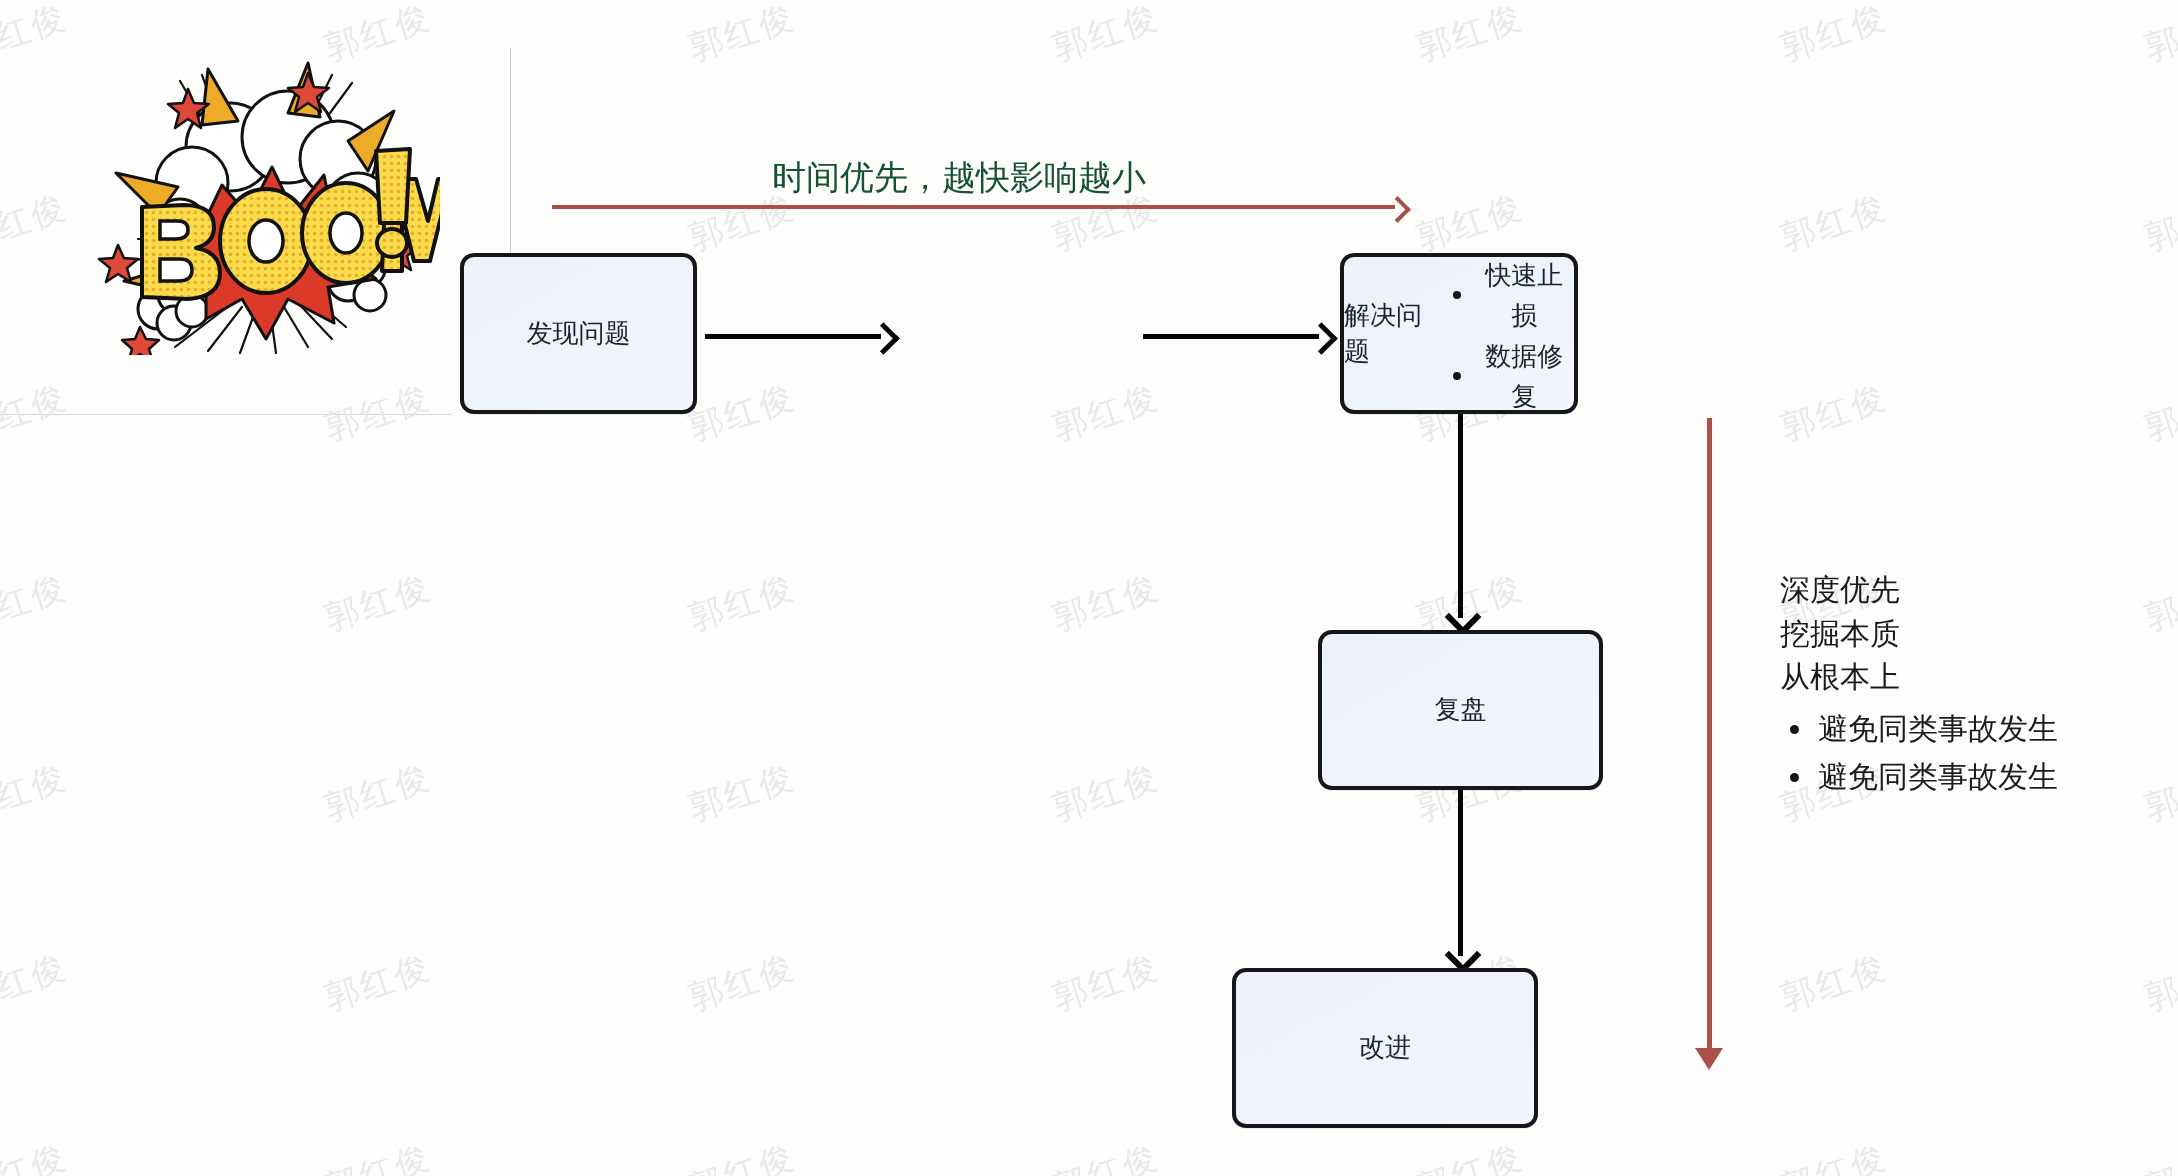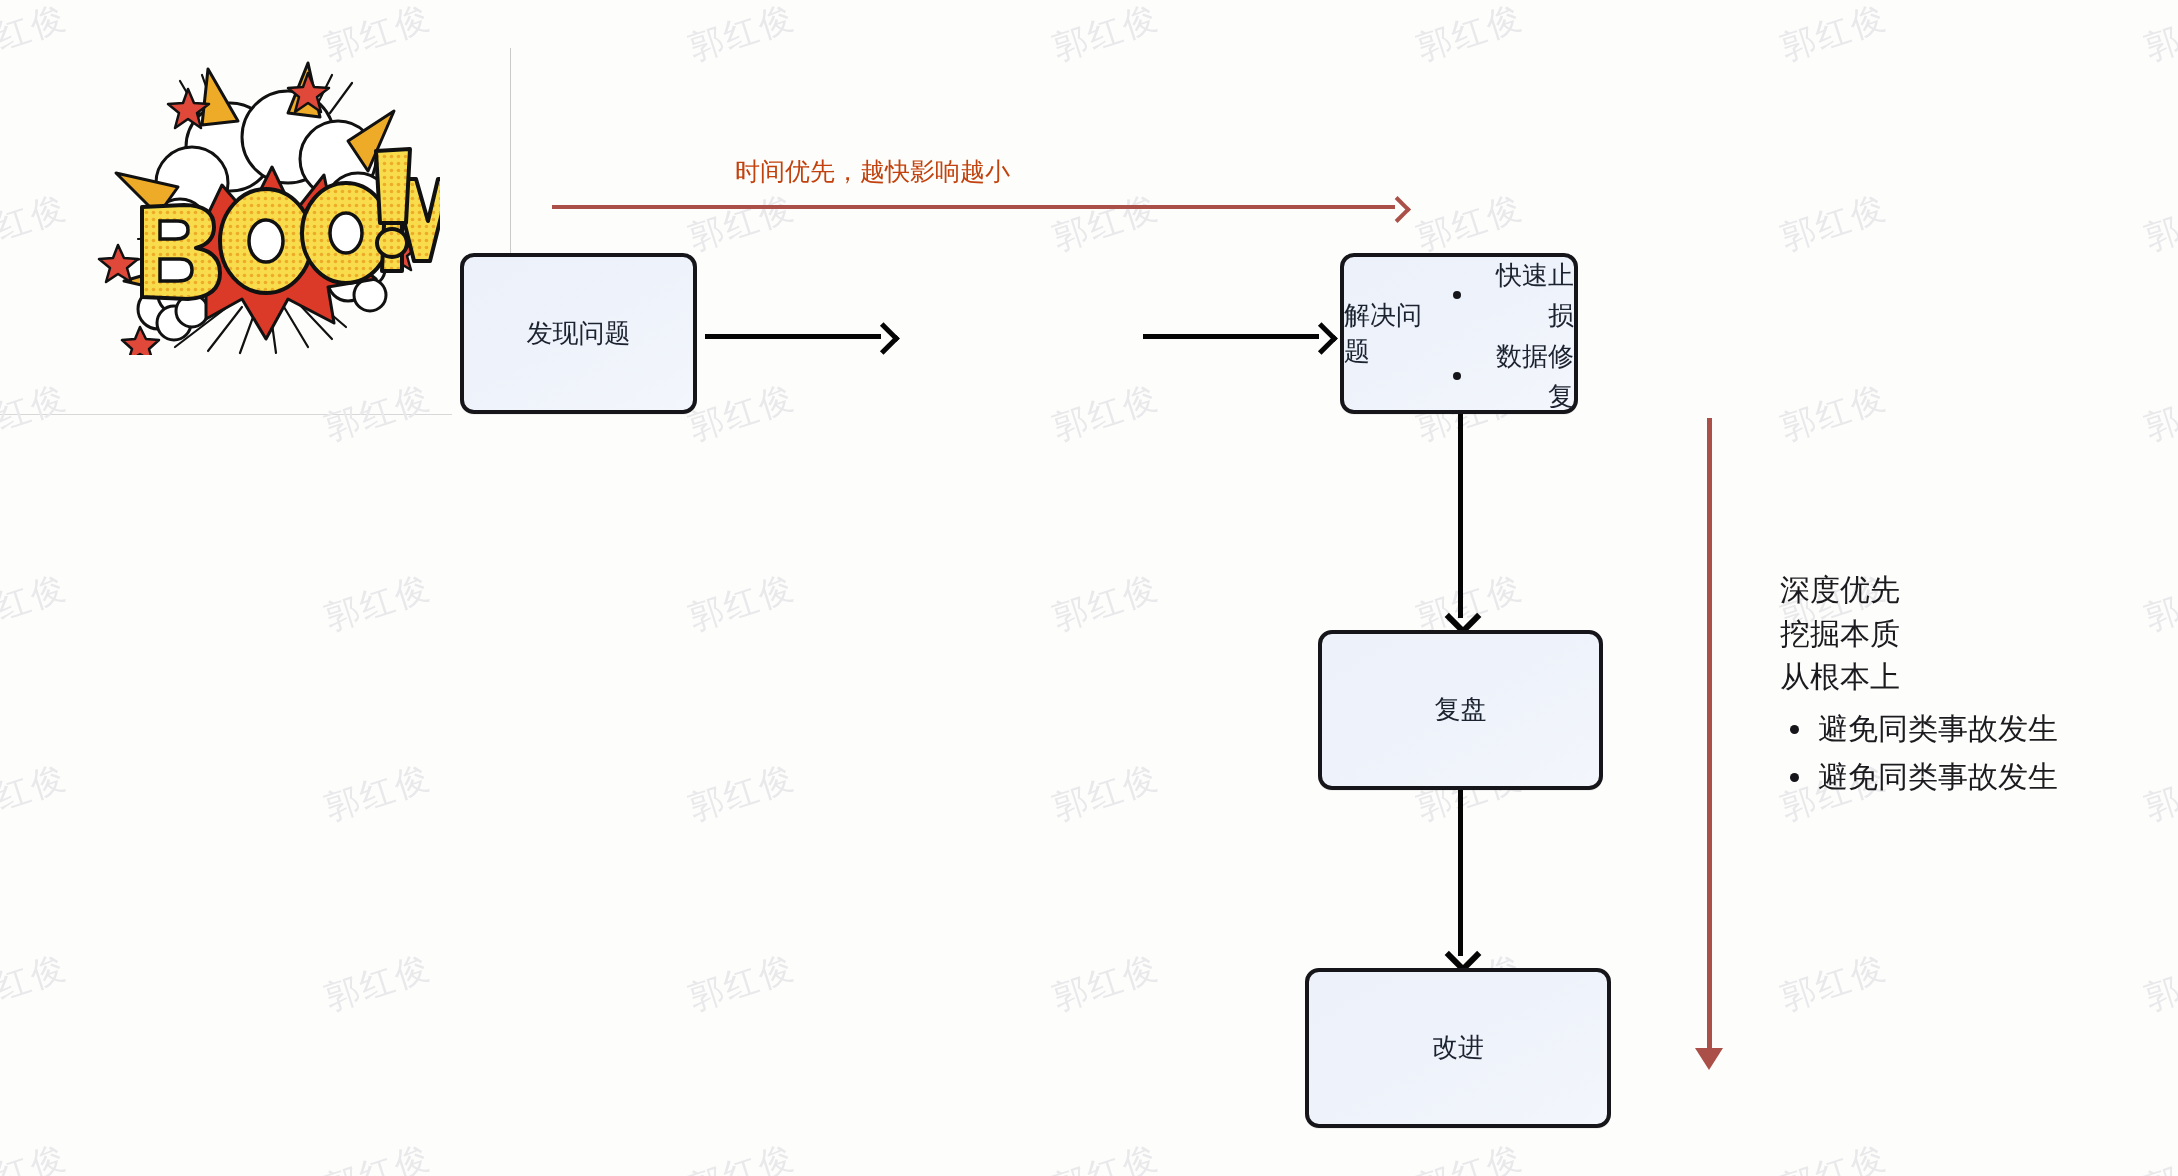--- a/index.html
+++ b/index.html
@@ -44,21 +44,21 @@
     align-items:center;
     justify-content:center;
     color:#1c2330;
     font-size:26px;
     z-index:10;
     box-shadow:0 1px 0 rgba(0,0,0,.06);
   }
   .node .title{line-height:1.35;}
   .node ul{
     list-style:none;margin:4px 0 0 0;padding:0;
-    text-align:right;
+    text-align:center;
   }
   .node ul li{
     position:relative;
     padding-left:30px;
     line-height:1.55;
     font-size:26px;
   }
   .node ul li:before{
     content:"";
     position:absolute;left:8px;top:50%;
@@ -100,21 +100,21 @@
     position:absolute;bottom:0;left:50%;
     width:0;height:0;margin-left:-14px;
     border-left:14px solid transparent;
     border-right:14px solid transparent;
     border-top:22px solid #ab4f49;
   }
 
   
   .caption-top{
     position:absolute;z-index:11;
-    font-size:25px;color:#c2410c;white-space:nowrap;
+    font-size:34px;color:#14532d;white-space:nowrap;margin-left:37px;
   }
   .side-note{
     position:absolute;z-index:11;
     font-size:30px;color:#1b1b1f;line-height:1.45;
   }
   .side-note .ln{display:block;}
   .side-note ul{list-style:none;margin:6px 0 11px 0;padding:0;}
   .side-note ul li{
     position:relative;padding-left:38px;line-height:1.6;font-size:30px;
   }
@@ -249,21 +249,21 @@
 
   <div class="node" style="left:1318px;top:630px;width:285px;height:160px;">
     <span class="title">复盘</span>
   </div>
 
   <div class="arrow-v" style="left:1448px;top:790px;width:24px;height:178px;">
     <div class="shaft" style="height:166px;"></div>
     <div class="head"></div>
   </div>
 
-  <div class="node" style="left:1305px;top:968px;width:306px;height:160px;">
+  <div class="node" style="left:1232px;top:968px;width:306px;height:160px;">
     <span class="title">改进</span>
   </div>
 
   <div class="red-arrow-v" style="left:1695px;top:418px;width:28px;height:652px;">
     <div class="shaft" style="height:630px;"></div>
     <div class="head"></div>
   </div>
 
   <div class="side-note" style="left:1780px;top:568px;width:380px;">
     <span class="ln">深度优先</span>

